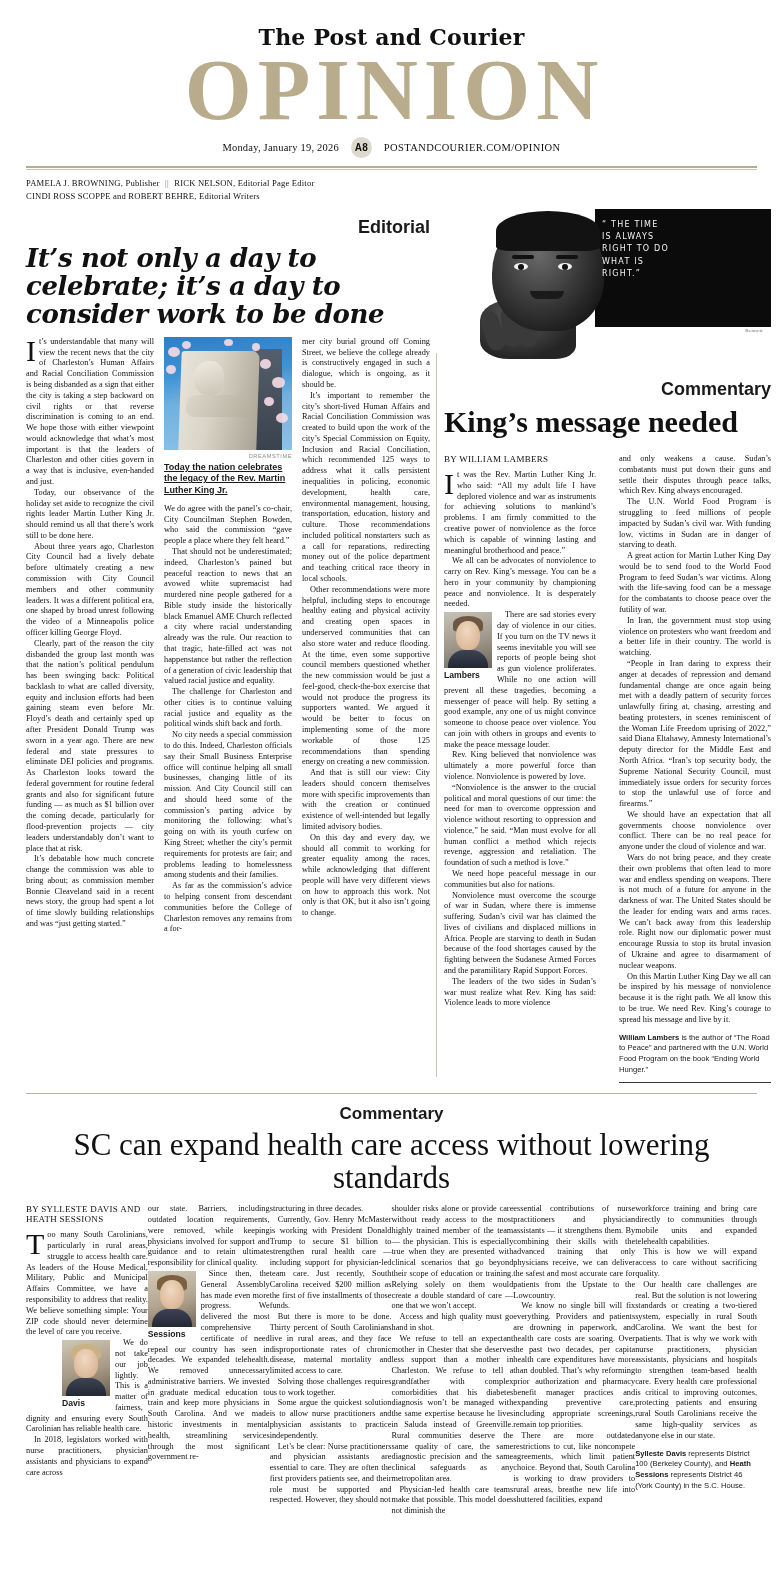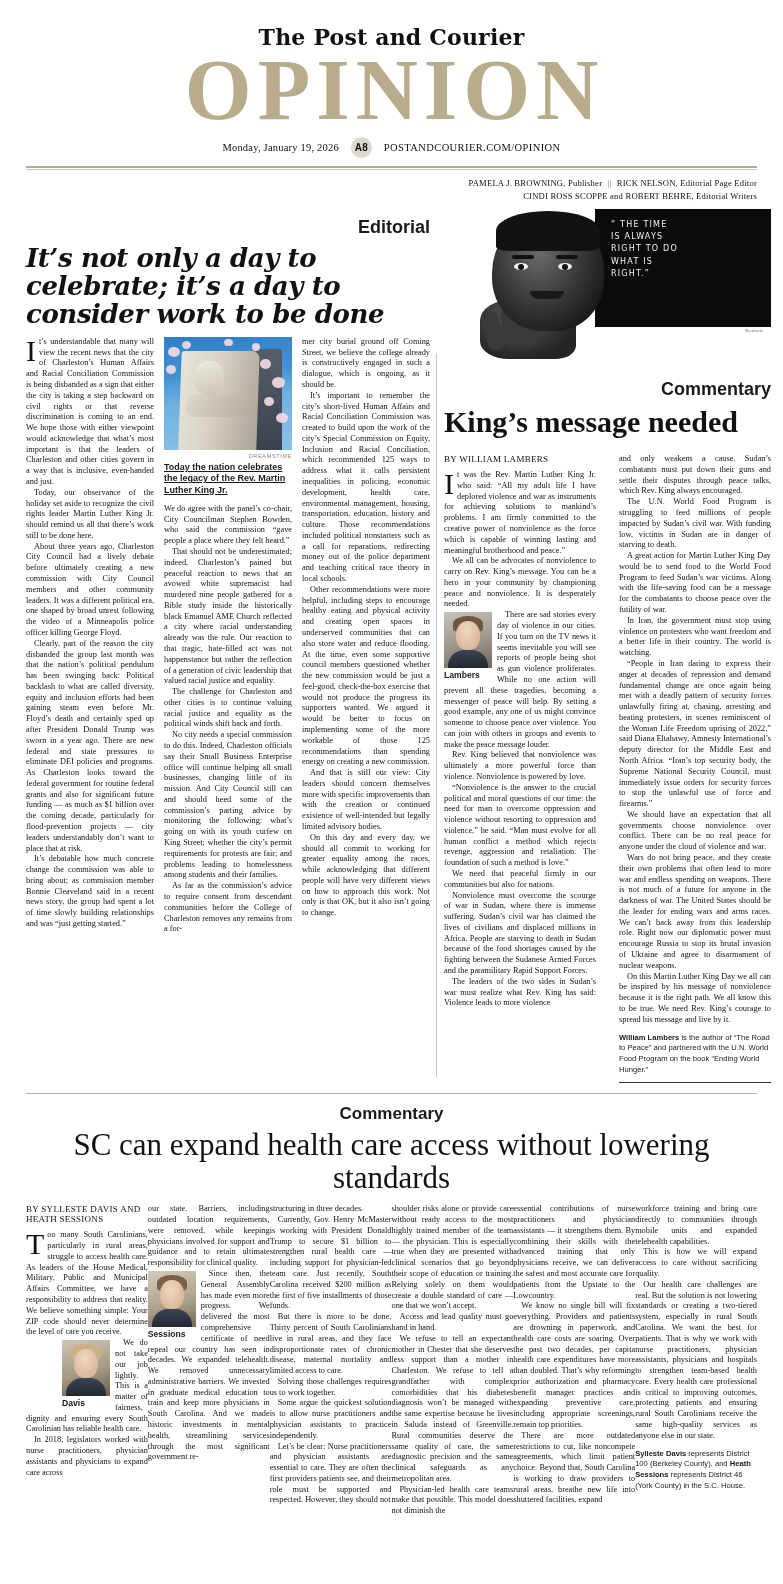--- a/index.html
+++ b/index.html
@@ -46,21 +46,21 @@
   .page-badge {
     width: 21px; height: 21px; border-radius: 50%;
     background: #ddd9cf; color:#111;
     display:flex; align-items:center; justify-content:center;
     font-family: "Liberation Sans", sans-serif;
     font-weight: 700; font-size: 10px;
   }
   .flag-url { letter-spacing: .4px; }
   .rule-thick { border-top: 2px solid #b9ac8c; margin: 8px 0 0 0; }
   .rule-thin { border-top: 1px solid #c9c4b6; margin: 1px 0 7px 0; }
-  .staffbox { text-align:right; font-size: 8.6px; line-height: 1.5; color:#111; letter-spacing:.2px; }
+  .staffbox { text-align:left; font-size: 8.6px; line-height: 1.5; color:#111; letter-spacing:.2px; }
   .staffbox .sep { color:#777; padding:0 3px; }
 
   
   .kicker {
     text-align:right;
     font-family: "Liberation Sans", sans-serif;
     font-weight: 700;
     font-size: 18px;
     margin: 14px 0 6px 0;
     color:#1a1a1a;
@@ -183,21 +183,21 @@
     width: 327px; height: 162px;
     background: #ffffff;
     position:relative; overflow:hidden;
     margin-bottom: 6px;
   }
   .cart-black {
     position:absolute; right:0; top:6px; width:176px; height:118px;
     background:#0b0b0b;
   }
   .cart-quote {
-    position:absolute; right:0; top:16px; width:160px;
+    position:absolute; right:9px; top:16px; width:160px;
     font-family: "DejaVu Sans", sans-serif;
     font-size: 8px; font-weight:400; letter-spacing:1.2px;
     line-height:1.55; color:#f2f2f2;
     white-space: pre-line;
   }
   .cart-head {
     position:absolute; left:48px; top:10px; width:112px; height:118px;
     background: radial-gradient(ellipse at 42% 34%, #6a6a6a 0%, #3a3a3a 45%, #1a1a1a 78%);
     border-radius: 52% 50% 44% 46%;
   }
@@ -330,21 +330,21 @@
               <div class="blossom" style="left:88px;top:6px;width:8px;height:8px;"></div>
               <div class="blossom" style="left:60px;top:2px;width:9px;height:7px;"></div>
             </div>
           </div>
           <div class="photo-credit">DREAMSTIME</div>
           <div class="caption">Today the nation celebrates the legacy of the Rev. Martin Luther King Jr.</div>
           <p class="body nofirst">We do agree with the panel’s co-chair, City Councilman Stephen Bowden, who said the commission “gave people a place where they felt heard.”</p>
           <p class="body">That should not be underestimated; indeed, Charleston’s pained but peaceful reaction to news that an avowed white supremacist had murdered nine people gathered for a Bible study inside the historically black Emanuel AME Church reflected a city where racial understanding already was the rule. Our reaction to that tragic, hate-filled act was not happenstance but rather the reflection of a generation of civic leadership that valued racial justice and equality.</p>
           <p class="body">The challenge for Charleston and other cities is to continue valuing racial justice and equality as the political winds shift back and forth.</p>
           <p class="body">No city needs a special commission to do this. Indeed, Charleston officials say their Small Business Enterprise office will continue helping all small businesses, changing little of its mission. And City Council still can and should heed some of the commission’s parting advice by monitoring the following: what’s going on with its youth curfew on King Street; whether the city’s permit requirements for protests are fair; and problems leading to homelessness among students and their families.</p>
-          <p class="body">As far as the commission’s advice to require consent from descendant communities before the College of Charleston removes any remains from a for-</p>
+          <p class="body">As far as the commission’s advice to helping consent from descendant communities before the College of Charleston removes any remains from a for-</p>
         </div>
 
         <div>
           <p class="body nofirst">mer city burial ground off Coming Street, we believe the college already is constructively engaged in such a dialogue, which is ongoing, as it should be.</p>
           <p class="body">It’s important to remember the city’s short-lived Human Affairs and Racial Conciliation Commission was created to build upon the work of the city’s Special Commission on Equity, Inclusion and Racial Conciliation, which recommended 125 ways to address what it calls persistent inequalities in policing, economic development, health care, environmental management, housing, transportation, education, history and culture. Those recommendations included political nonstarters such as a call for reparations, redirecting money out of the police department and teaching critical race theory in local schools.</p>
           <p class="body">Other recommendations were more helpful, including steps to encourage healthy eating and physical activity and creating open spaces in underserved communities that can also store water and reduce flooding. At the time, even some supportive council members questioned whether the new commission would be just a feel-good, check-the-box exercise that would not produce the progress its supporters wanted. We argued it would be better to focus on implementing some of the more workable of those 125 recommendations than spending energy on creating a new commission.</p>
           <p class="body">And that is still our view: City leaders should concern themselves more with specific improvements than with the creation or continued existence of well-intended but legally limited advisory bodies.</p>
           <p class="body">On this day and every day, we should all commit to working for greater equality among the races, while acknowledging that different people will have very different views on how to approach this work. Not only is that OK, but it also isn’t going to change.</p>
         </div>
       </div>
@@ -388,21 +388,21 @@
             <div class="mug-img m1">
               <div class="mug-body"></div>
               <div class="mug-hair"></div>
               <div class="mug-face"></div>
             </div>
             <div class="mug-label">Lambers</div>
           </div>
           <p class="body">There are sad stories every day of violence in our cities. If you turn on the TV news it seems inevitable you will see reports of people being shot as gun violence proliferates. While no one action will prevent all these tragedies, becoming a messenger of peace will help. By setting a good example, any one of us might convince someone to choose peace over violence. You can join with others in groups and events to make the peace message louder.</p>
           <p class="body">Rev. King believed that nonviolence was ultimately a more powerful force than violence. Nonviolence is powered by love.</p>
           <p class="body">“Nonviolence is the answer to the crucial political and moral questions of our time: the need for man to overcome oppression and violence without resorting to oppression and violence,” he said. “Man must evolve for all human conflict a method which rejects revenge, aggression and retaliation. The foundation of such a method is love.”</p>
-          <p class="body">We need that peaceful firmly in our communities but also for nations.</p>
+          <p class="body">We need hope peaceful message in our communities but also for nations.</p>
           <p class="body">Nonviolence must overcome the scourge of war in Sudan, where there is immense suffering. Sudan’s civil war has claimed the lives of civilians and displaced millions in Africa. People are starving to death in Sudan because of the food shortages caused by the fighting between the Sudanese Armed Forces and the paramilitary Rapid Support Forces.</p>
           <p class="body">The leaders of the two sides in Sudan’s war must realize what Rev. King has said: Violence leads to more violence</p>
         </div>
 
         <div>
           <p class="body nofirst">and only weakens a cause. Sudan’s combatants must put down their guns and settle their disputes through peace talks, which Rev. King always encouraged.</p>
           <p class="body">The U.N. World Food Program is struggling to feed millions of people impacted by Sudan’s civil war. With funding low, victims in Sudan are in danger of starving to death.</p>
           <p class="body">A great action for Martin Luther King Day would be to send food to the World Food Program to feed Sudan’s war victims. Along with the life-saving food can be a message for the combatants to choose peace over the futility of war.</p>
           <p class="body">In Iran, the government must stop using violence on protesters who want freedom and a better life in their country. The world is watching.</p>
           <p class="body">“People in Iran daring to express their anger at decades of repression and demand fundamental change are once again being met with a deadly pattern of security forces unlawfully firing at, chasing, arresting and beating protesters, in scenes reminiscent of the Woman Life Freedom uprising of 2022,” said Diana Eltahawy, Amnesty International’s deputy director for the Middle East and North Africa. “Iran’s top security body, the Supreme National Security Council, must immediately issue orders for security forces to stop the unlawful use of force and firearms.”</p>
@@ -457,21 +457,21 @@
         <p class="body nofirst">structuring in three decades.</p>
         <p class="body">Currently, Gov. Henry McMaster is working with President Donald Trump to secure $1 billion to strengthen rural health care — including support for physician-led team care. Just recently, South Carolina received $200 million as the first of five installments of those funds.</p>
         <p class="body">But there is more to be done. Thirty percent of South Carolinians live in rural areas, and they face disproportionate rates of chronic disease, maternal mortality and limited access to care.</p>
         <p class="body">Solving those challenges requires us to work together.</p>
         <p class="body">Some argue the quickest solution is to allow nurse practitioners and physician assistants to practice independently.</p>
         <p class="body">Let’s be clear: Nurse practitioners and physician assistants are essential to care. They are often the first providers patients see, and their role must be supported and respected. However, they should not</p>
       </div>
 
       <div>
         <p class="body nofirst">shoulder risks alone or provide care without ready access to the most highly trained member of the team — the physician. This is especially true when they are presented with clinical scenarios that go beyond their scope of education or training. Relying solely on them would create a double standard of care — one that we won’t accept.</p>
-        <p class="body">Access and lead quality must go hand in hand.</p>
+        <p class="body">Access and high quality must go hand in shot.</p>
         <p class="body">We refuse to tell an expectant mother in Chester that she deserves less support than a mother in Charleston. We refuse to tell a grandfather with complex comorbidities that his diabetes diagnosis won’t be managed with the same expertise because he lives in Saluda instead of Greenville. Rural communities deserve the same quality of care, the same diagnostic precision and the same clinical safeguards as any metropolitan area.</p>
         <p class="body">Physician-led health care teams make that possible. This model does not diminish the</p>
       </div>
 
       <div>
         <p class="body nofirst">essential contributions of nurse practitioners and physician assistants — it strengthens them. By combining their skills with the advanced training that only physicians receive, we can deliver the safest and most accurate care for patients from the Upstate to the Lowcountry.</p>
         <p class="body">We know no single bill will fix everything. Providers and patients are drowning in paperwork, and health care costs are soaring. Over the past two decades, per capita health care expenditures have more than doubled. That’s why reforming prior authorization and pharmacy benefit manager practices and expanding preventive care, including appropriate screenings, remain top priorities.</p>
         <p class="body">There are more outdated restrictions to cut, like noncompete agreements, which limit patient choice. Beyond that, South Carolina is working to draw providers to rural areas, breathe new life into shuttered facilities, expand</p>
       </div>
 

